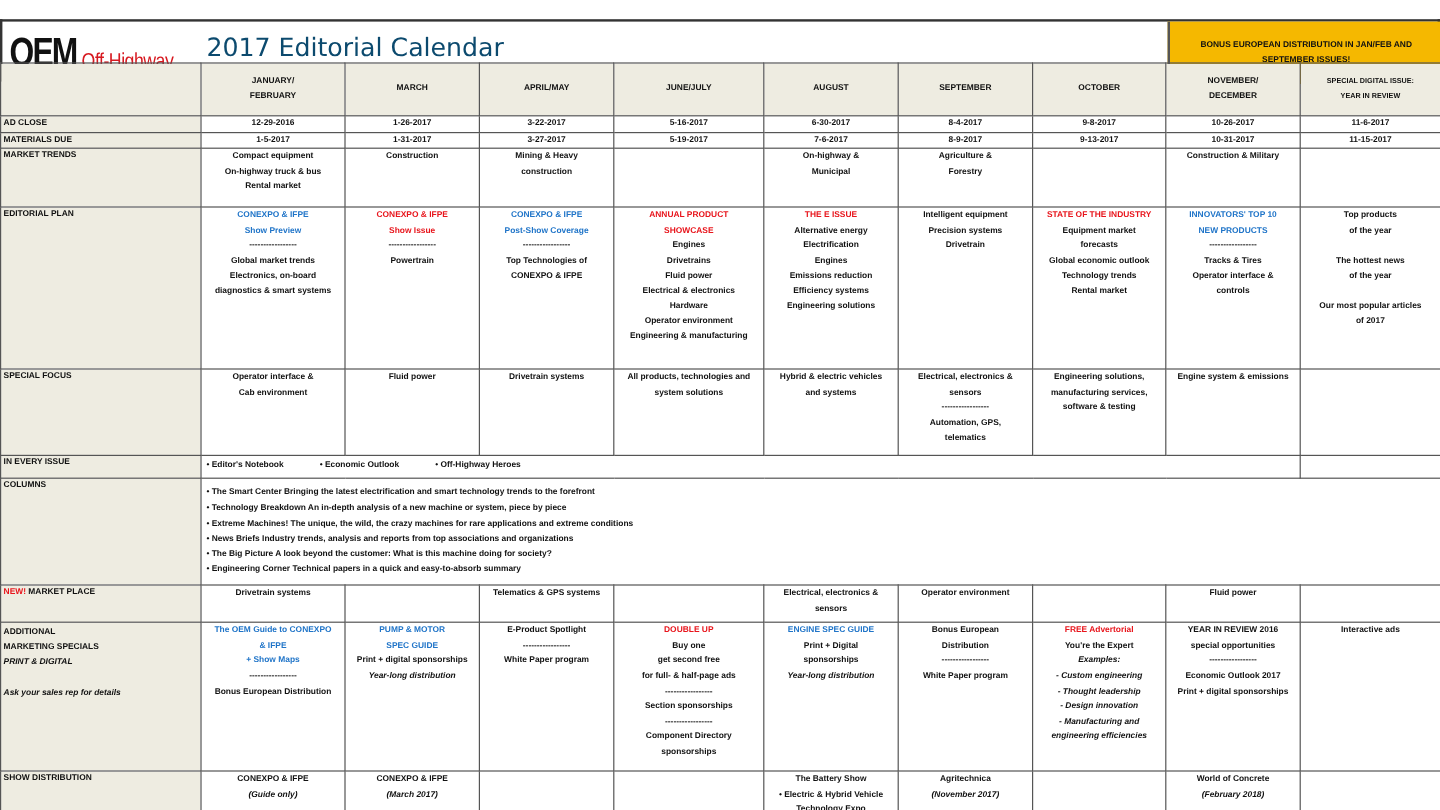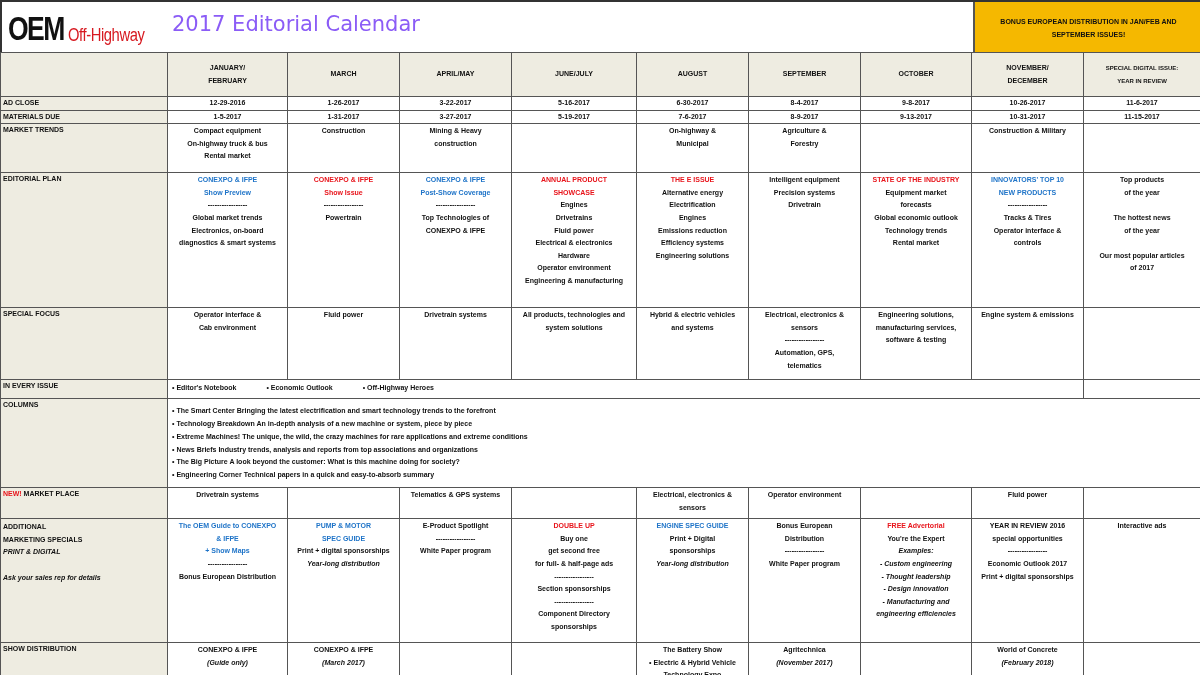--- a/index.html
+++ b/index.html
@@ -1,23 +1,23 @@
 <!DOCTYPE html>
 <html><head>
 <meta charset="utf-8">
 <style>
   * { box-sizing: border-box; margin: 0; padding: 0; }
   html, body { width: 1200px; height: 675px; overflow: hidden; background: #ffffff; }
   body { font-family: "Liberation Sans", sans-serif; color: #111; position: relative; }
 
-  .title-bar { position: absolute; left: 0; top: 0; width: 1200px; height: 52px; border: 2px solid #333; border-bottom: none; background: #fff; }
+  .title-bar { position: absolute; left: 0; top: 16px; width: 1200px; height: 52px; border: 2px solid #333; border-bottom: none; background: #fff; }
   .logo { position: absolute; left: 6px; top: 4px; height: 40px; display: flex; align-items: flex-end; }
   .logo-oem { font-family: "Liberation Sans", sans-serif; font-weight: bold; font-size: 34px; letter-spacing: -2px; color: #111; line-height: 36px; transform: scaleX(0.78); transform-origin: left bottom; display: inline-block; width: 58px; }
   .logo-off { font-family: "Liberation Sans", sans-serif; font-size: 18px; color: #d71920; line-height: 22px; transform: scaleX(0.82); transform-origin: left bottom; display: inline-block; margin-left: 2px; letter-spacing: -0.5px; }
-  .doc-title { position: absolute; left: 170px; top: 10px; font-family: "DejaVu Sans", sans-serif; font-size: 21px; color: #8b5cf6; }
+  .doc-title { position: absolute; left: 170px; top: 10px; font-family: "DejaVu Sans", sans-serif; font-size: 21px; color: #0c4a6e; }
   .bonus-box { position: absolute; left: 971px; top: 0; width: 229px; height: 52px; background: #f5b800; border-left: 2px solid #555; display: flex; align-items: center; justify-content: center; text-align: center; font-size: 7px; font-weight: bold; line-height: 13px; padding: 0 14px; color: #111; }
 
   table.cal { position: absolute; left: 0; top: 52px; border-collapse: collapse; table-layout: fixed; width: 1200px; }
   table.cal td, table.cal th { border: 1.5px solid #555; font-size: 7px; line-height: 12.6px; vertical-align: top; overflow: hidden; }
   table.cal th { background: #eeece1; font-weight: bold; text-align: center; vertical-align: middle; height: 44px; font-size: 7px; }
   td.rowlabel { background: #eeece1; font-weight: bold; text-align: left; padding-left: 2px; }
   td.cell { text-align: center; padding: 1px 2px; font-weight: bold; }
   td.date { text-align: center; font-weight: bold; padding: 0; height: 12px; line-height: 11px; }
   .blue { color: #1f74c8; }
   .red { color: #e8141b; }

